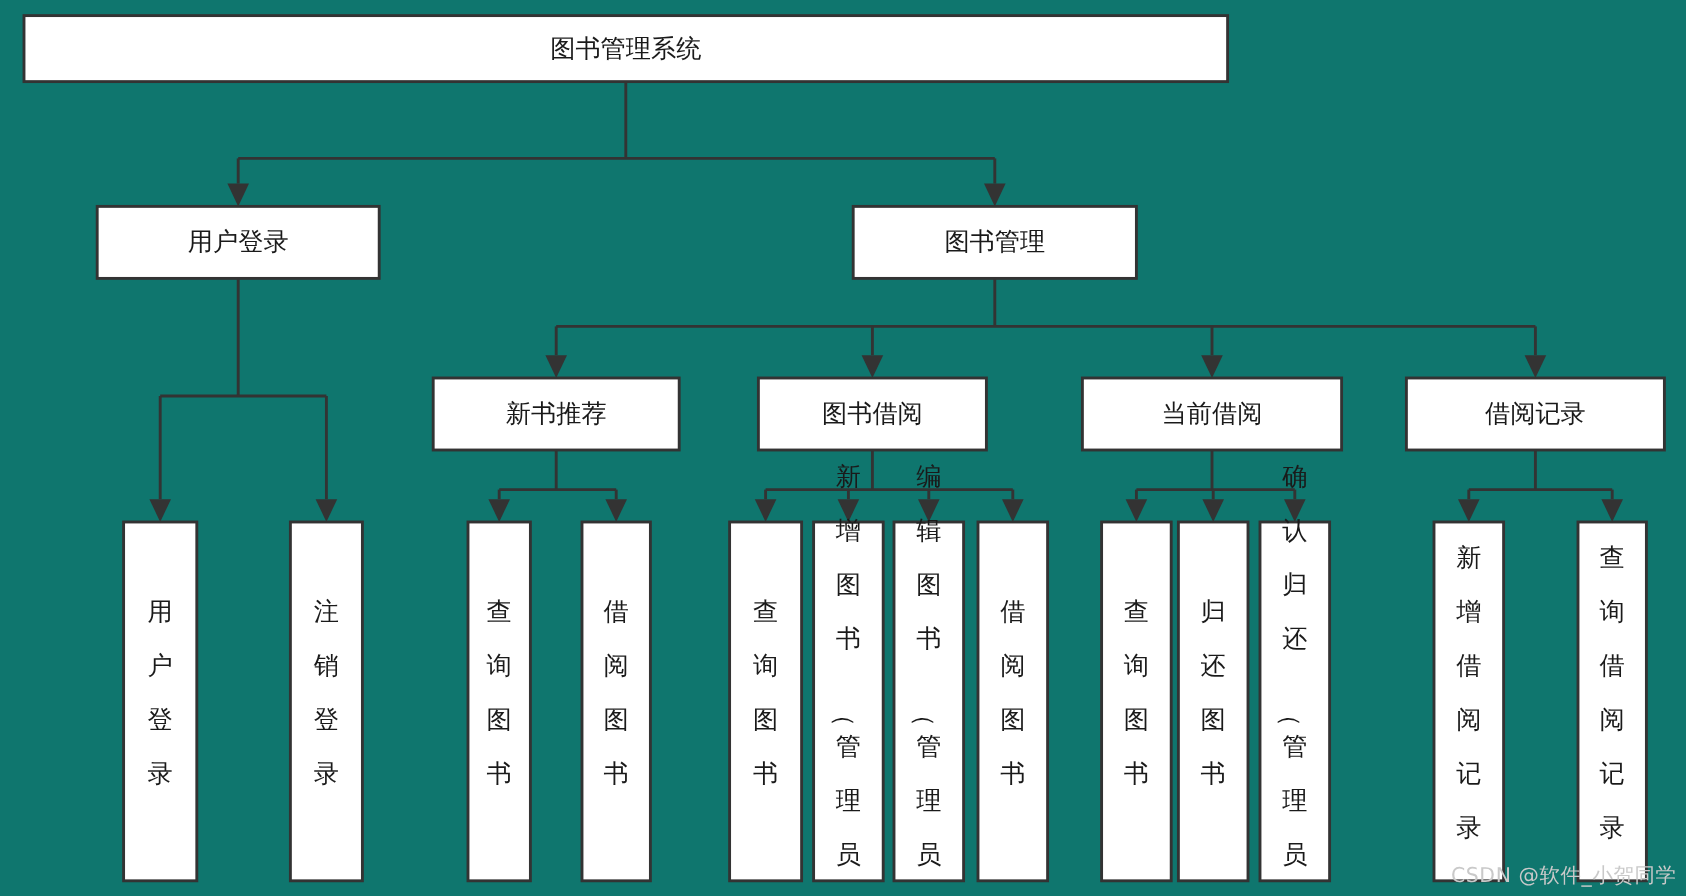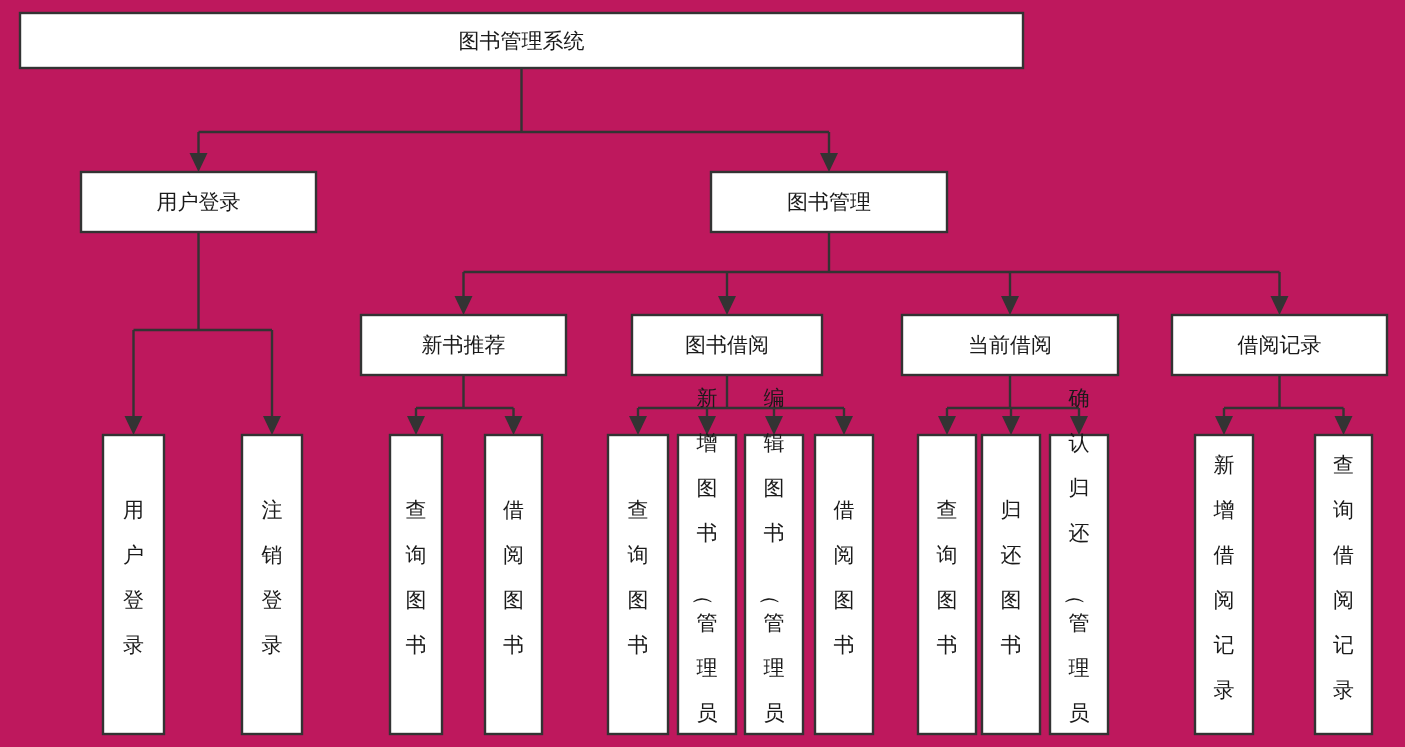--- a/index.html
+++ b/index.html
@@ -5,21 +5,21 @@
   html, body {
     margin: 0;
     padding: 0;
     background: #ffffff;
     font-family: "DejaVu Sans", "Liberation Sans", sans-serif;
   }
   #stage {
     position: relative;
     width: 1405px;
     height: 747px;
-    background: #be185d;
+    background: #0f766e;
     overflow: hidden;
   }
   svg#diagram {
     position: absolute;
     left: 0;
     top: 0;
     width: 1405px;
     height: 747px;
   }
   .node-rect {
@@ -199,14 +199,15 @@
           <rect x="1195" y="435" width="58" height="299" class="node-rect"></rect>
           <text x="1224" class="leaf-label"><tspan x="1224" y="472">新</tspan><tspan x="1224" y="517">增</tspan><tspan x="1224" y="562">借</tspan><tspan x="1224" y="607">阅</tspan><tspan x="1224" y="652">记</tspan><tspan x="1224" y="697">录</tspan></text>
         </g>
         <g>
           <rect x="1315" y="435" width="57" height="299" class="node-rect"></rect>
           <text x="1343.5" class="leaf-label"><tspan x="1343.5" y="472">查</tspan><tspan x="1343.5" y="517">询</tspan><tspan x="1343.5" y="562">借</tspan><tspan x="1343.5" y="607">阅</tspan><tspan x="1343.5" y="652">记</tspan><tspan x="1343.5" y="697">录</tspan></text>
         </g>
       </g>
   </svg>
 
+  <div class="watermark">CSDN @软件_小贺同学</div>
 
 </div>
 
 </body></html>

